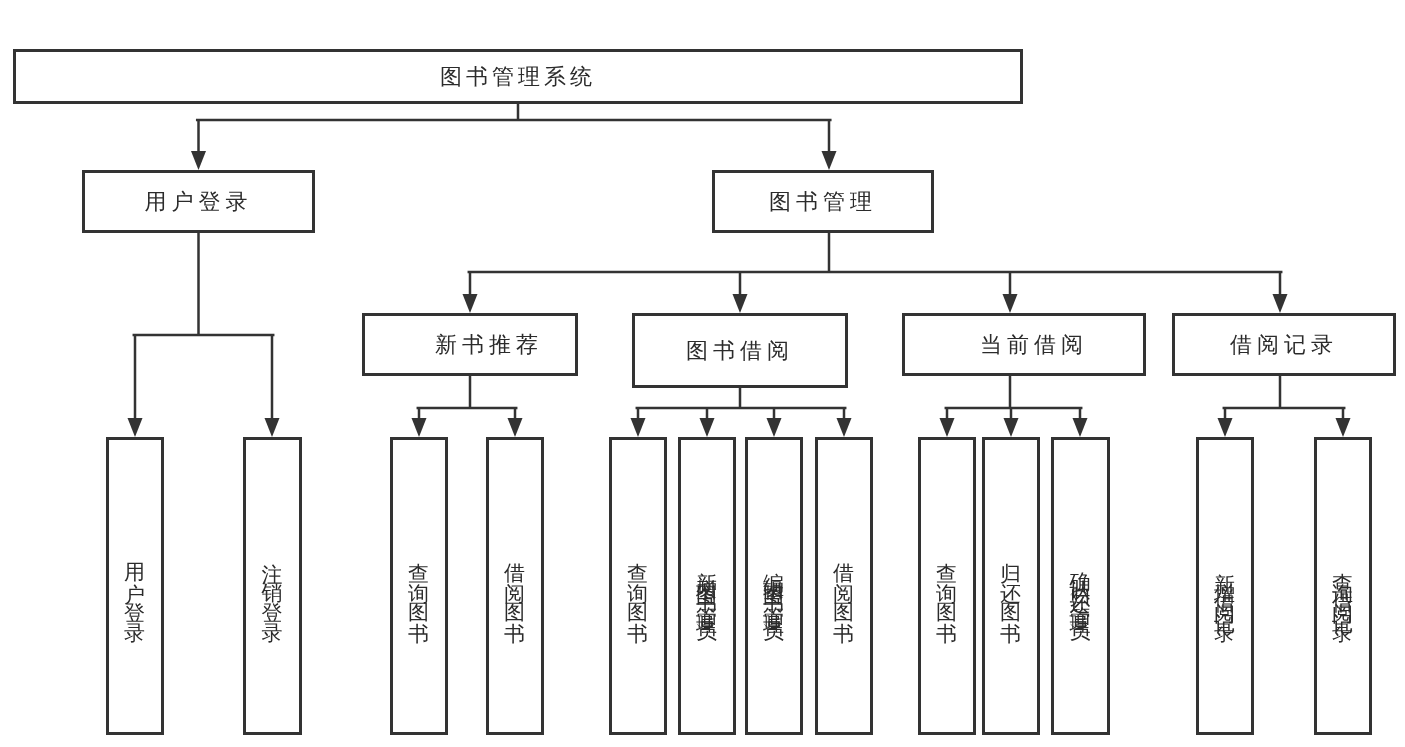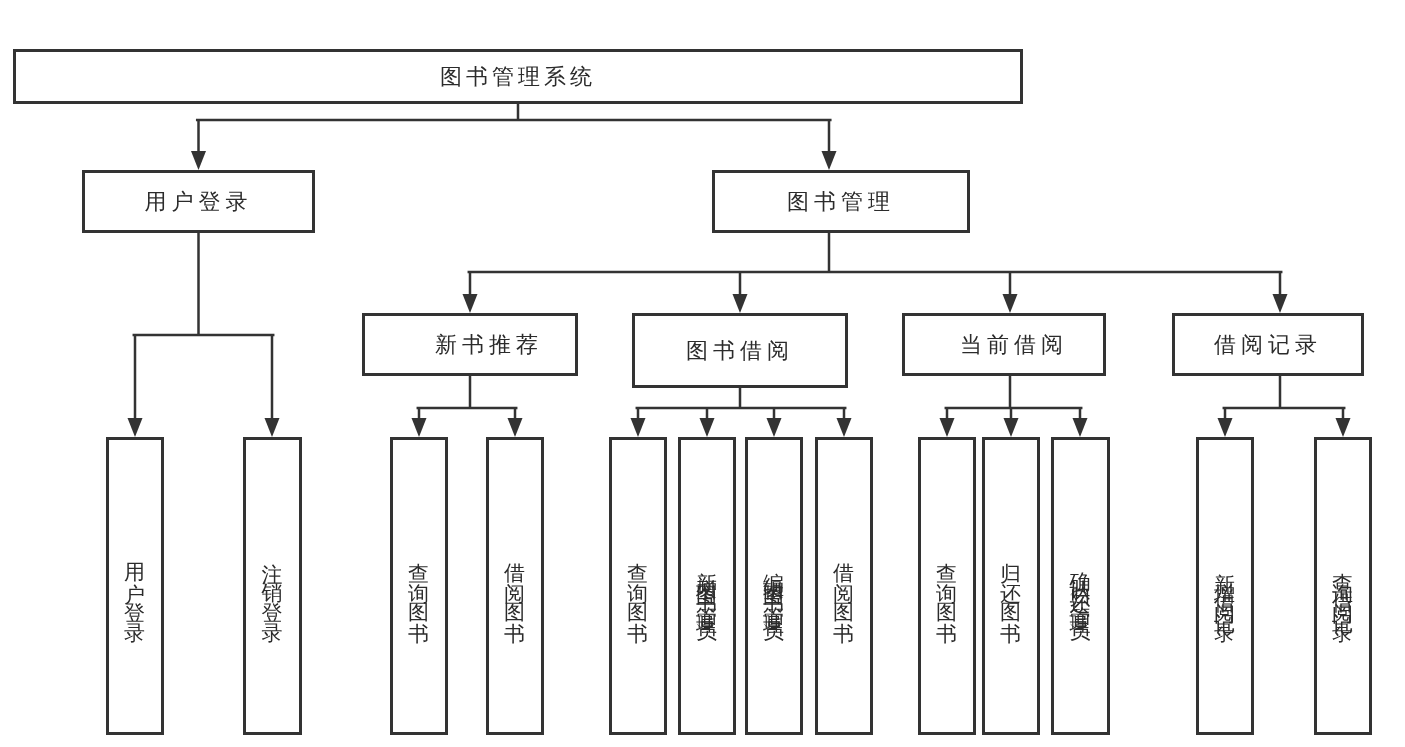--- a/index.html
+++ b/index.html
@@ -85,34 +85,34 @@
     <polygon class="ctri" points="1335.5,418 1350.5,418 1343,437"></polygon>
   </svg>
 
   <div class="box root-box" style="left:13px;top:13px;width:1010px;height:55px;margin-top:36px;">
     <span class="hlabel">图书管理系统</span>
   </div>
 
   <div class="box" style="left:82px;top:170px;width:233px;height:63px;">
     <span class="hlabel">用户登录</span>
   </div>
-  <div class="box" style="left:712px;top:170px;width:258px;height:63px;">
+  <div class="box" style="left:712px;top:170px;width:222px;height:63px;">
     <span class="hlabel">图书管理</span>
   </div>
 
   <div class="box" style="left:362px;top:313px;width:216px;height:63px;padding-left:38px;">
     <span class="hlabel">新书推荐</span>
   </div>
   <div class="box" style="left:632px;top:313px;width:216px;height:75px;">
     <span class="hlabel">图书借阅</span>
   </div>
-  <div class="box" style="left:902px;top:313px;width:204px;height:63px;padding-left:20px;">
+  <div class="box" style="left:902px;top:313px;width:244px;height:63px;padding-left:20px;">
     <span class="hlabel">当前借阅</span>
   </div>
-  <div class="box" style="left:1172px;top:313px;width:192px;height:63px;">
+  <div class="box" style="left:1172px;top:313px;width:224px;height:63px;">
     <span class="hlabel">借阅记录</span>
   </div>
 
   <div class="box leaf sp-l" style="left:106px;top:437px;width:58px;height:298px;">
     <span>用户登录</span>
   </div>
   <div class="box leaf sp-l" style="left:243px;top:437px;width:59px;height:298px;">
     <span>注销登录</span>
   </div>
 

